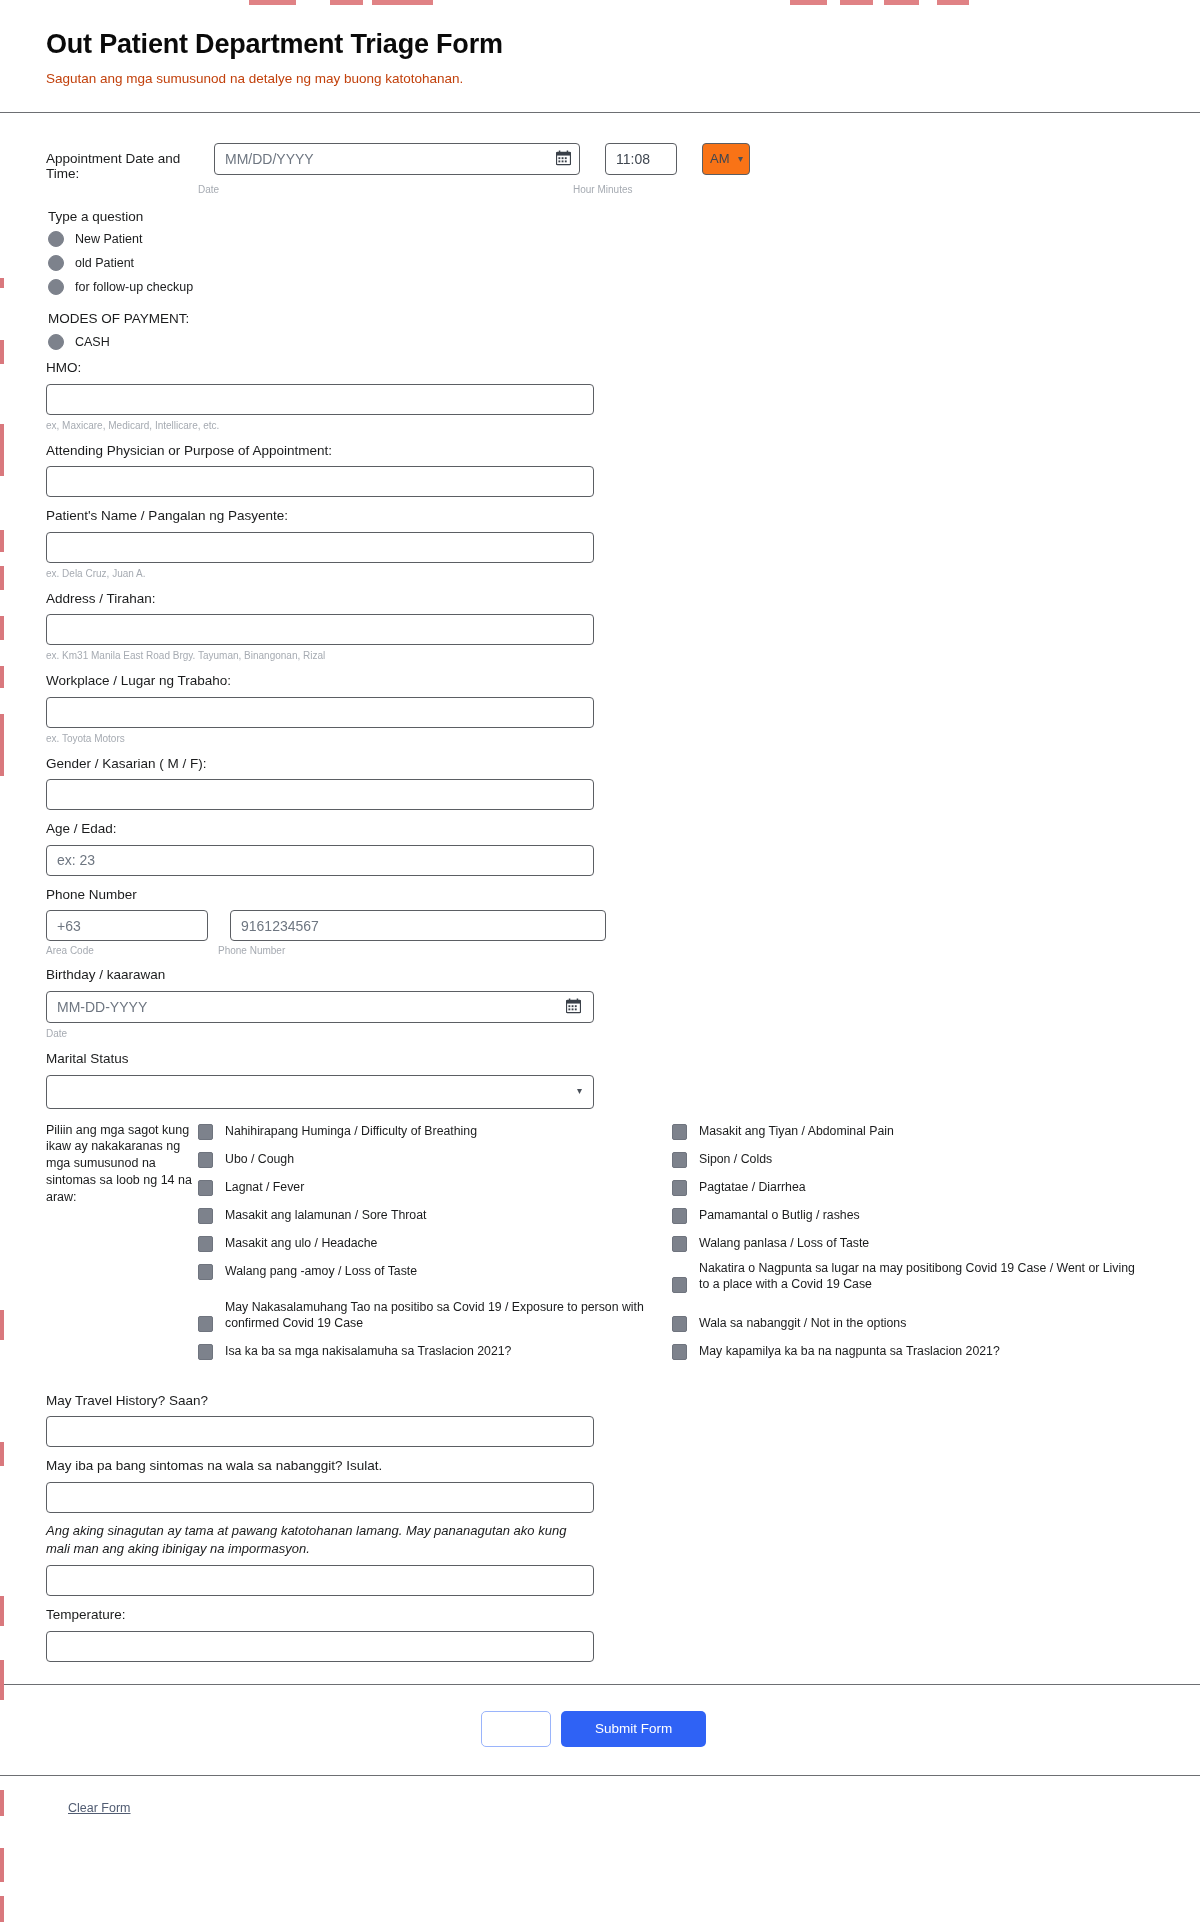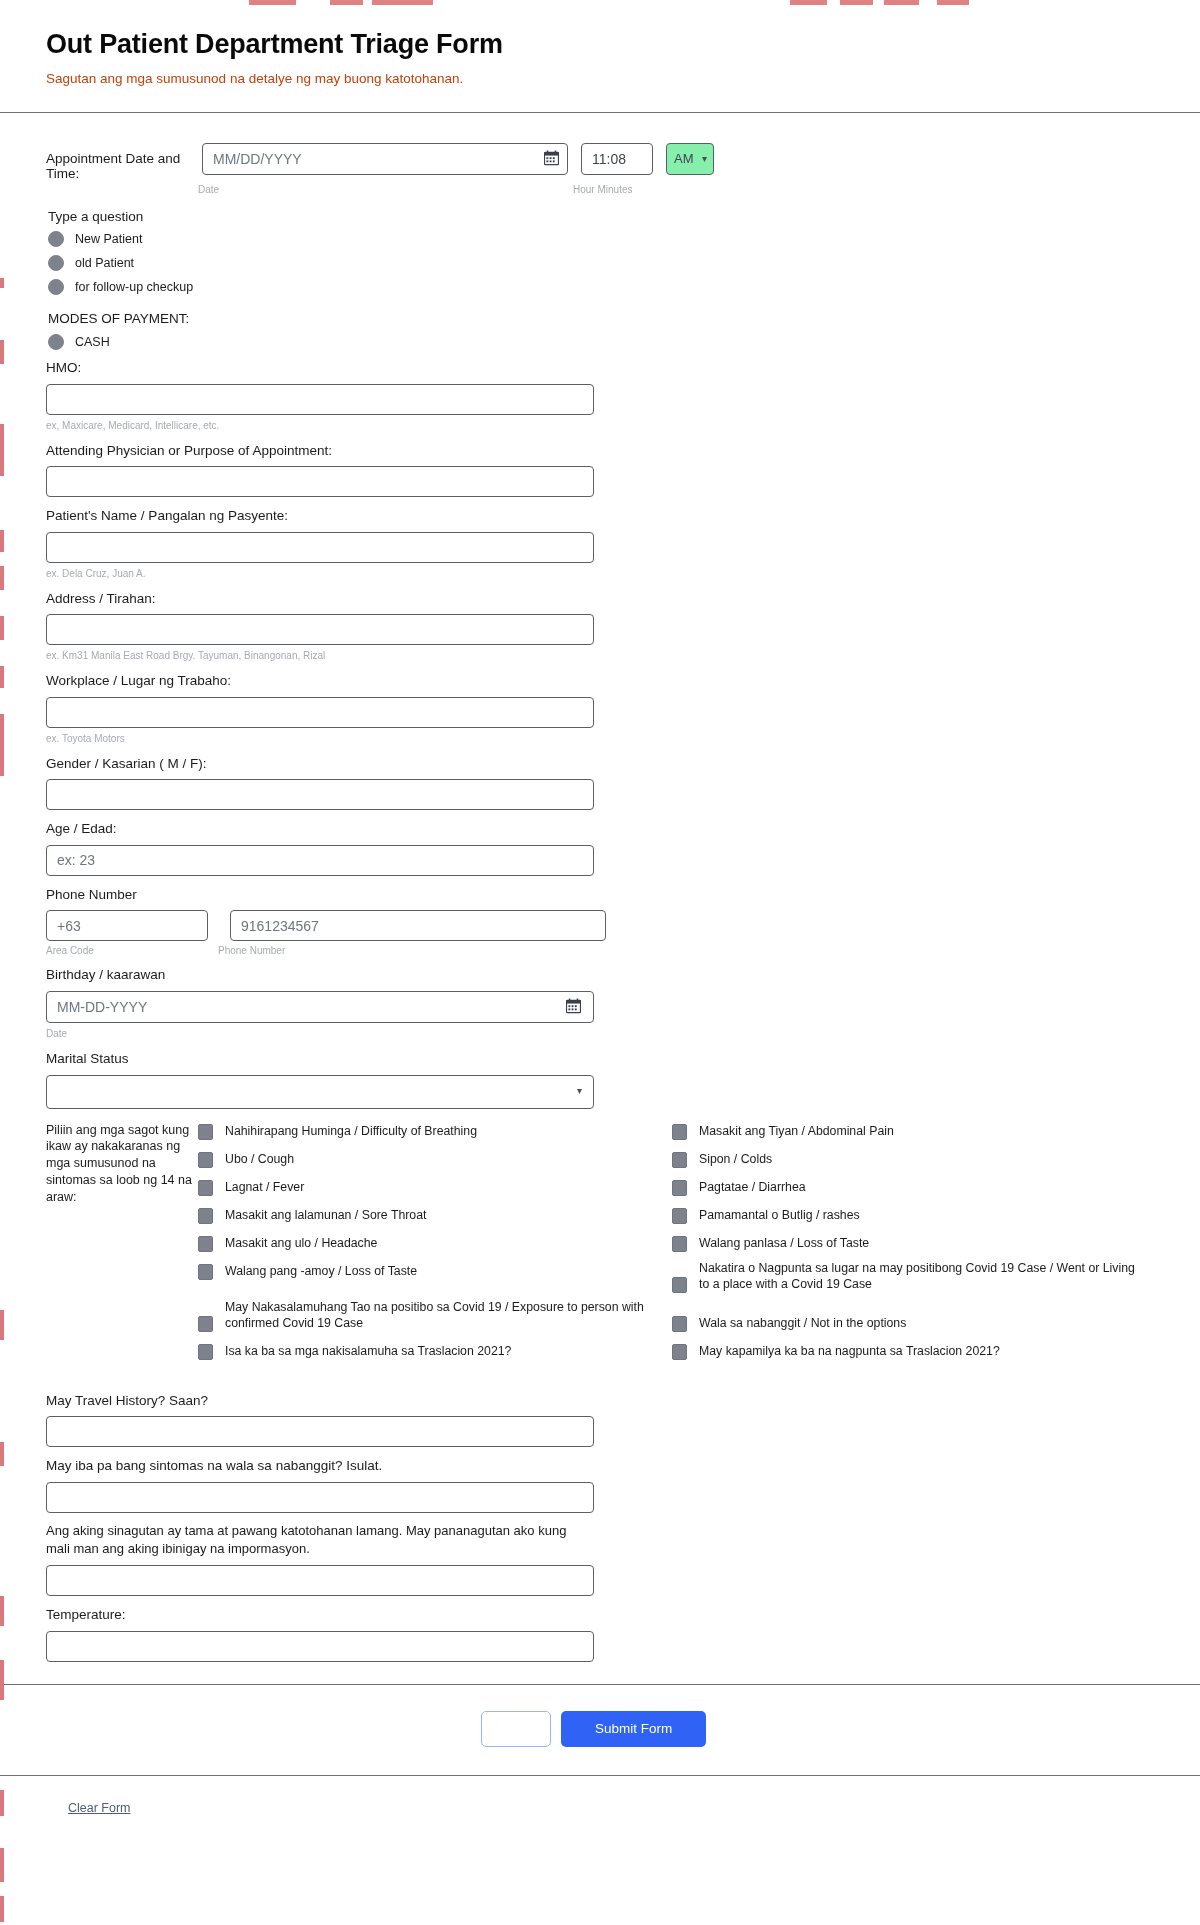--- a/index.html
+++ b/index.html
@@ -92,21 +92,21 @@
     font-family: "Liberation Sans", sans-serif;
     outline: none;
     display: block;
   }
   .txt::placeholder { color: #6e7681; opacity: 1; }
 
   
   .appt-row {
     display: flex;
     align-items: flex-start;
-    gap: 4px;
+    gap: 16px;
     margin-bottom: 2px;
   }
   .appt-label {
     font-size: 13.5px;
     color: #1b1c1d;
     padding-top: 8px;
     width: 152px;
     flex: none;
   }
   .date-box {
@@ -124,21 +124,21 @@
     pointer-events: none;
     color: #3a4049;
   }
   .time-box { width: 72px; margin-left: 9px; flex:none; }
   .time-box .txt { width: 72px; height: 32px; font-size: 14px; }
   .ampm-box { margin-left: 9px; flex: none; }
   .ampm {
     width: 48px; height: 32px;
     border: 1px solid #5b5e63;
     border-radius: 4px;
-    background: #86efac;
+    background: #f97316;
     font-size: 13px;
     color: #3f4650;
     padding-left: 7px;
     font-family: "Liberation Sans", sans-serif;
     appearance: none;
     -webkit-appearance: none;
     position: relative;
   }
   .select-wrap { position: relative; display: inline-block; }
   .select-wrap .chev {
@@ -234,20 +234,21 @@
     font-size: 12.3px; color: #1b1c1d;
     margin-left: 12px; line-height: 1.3;
   }
 
   
   .bottom-fields { margin-top: 22px; }
   .consent-txt {
     font-size: 13px; color: #1b1c1d;
     line-height: 1.4; margin-bottom: 7px;
     max-width: 545px;
+    font-style: italic;
   }
 
   
   .footer-rule {
     border: none;
     border-top: 1px solid #6d6f73;
     margin: 22px 0 0 0;
     width: 1200px;
   }
   .footer-actions {

